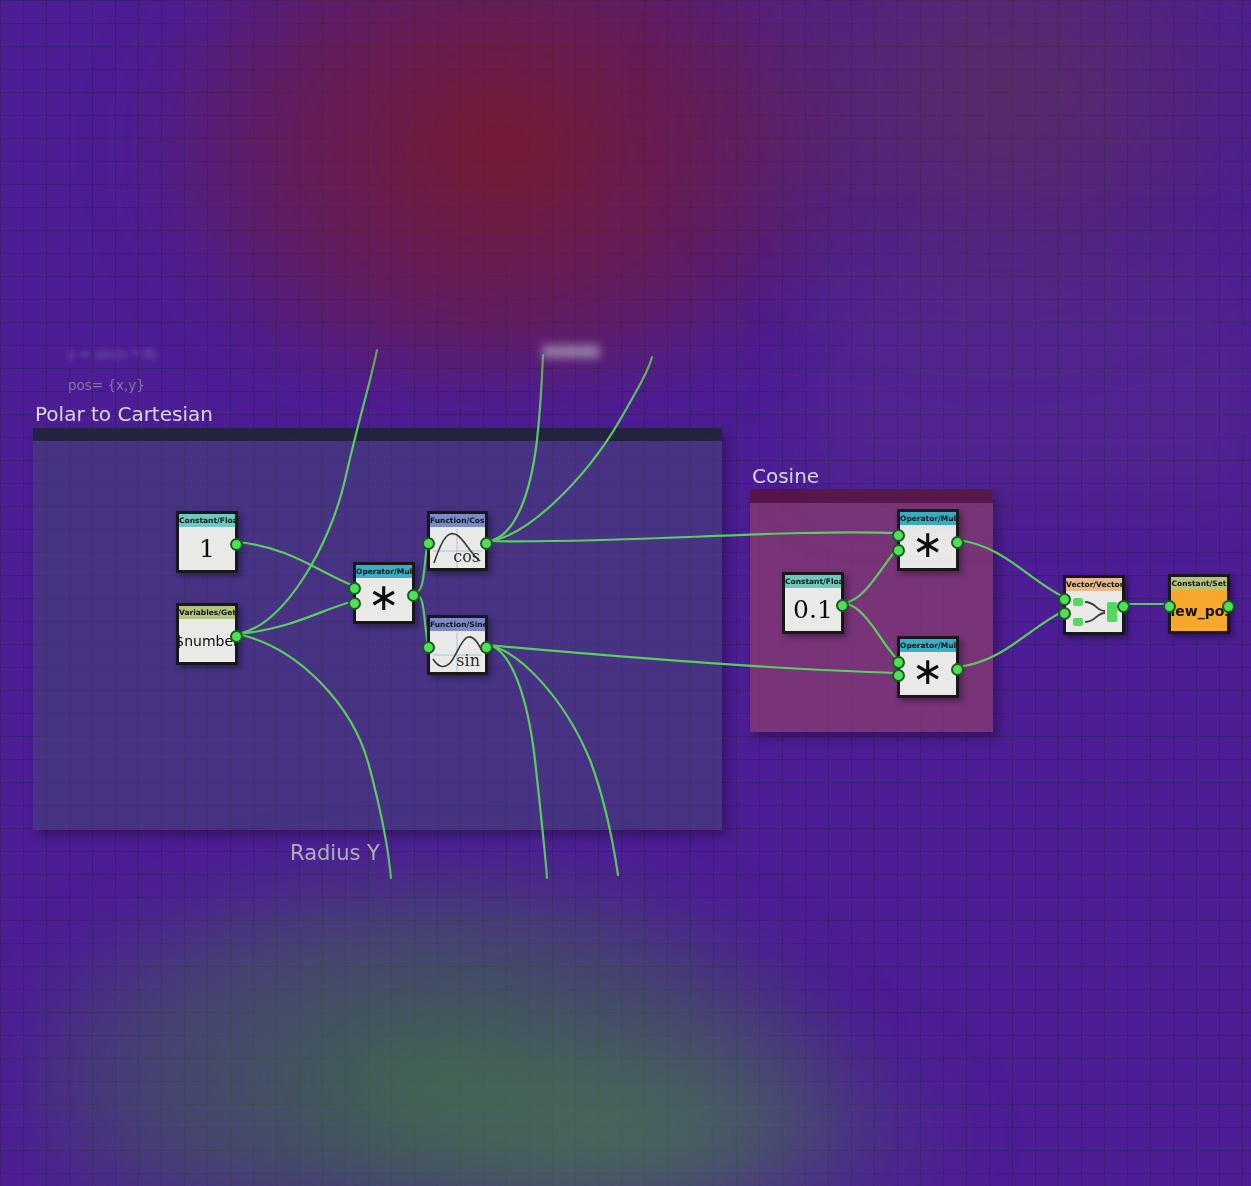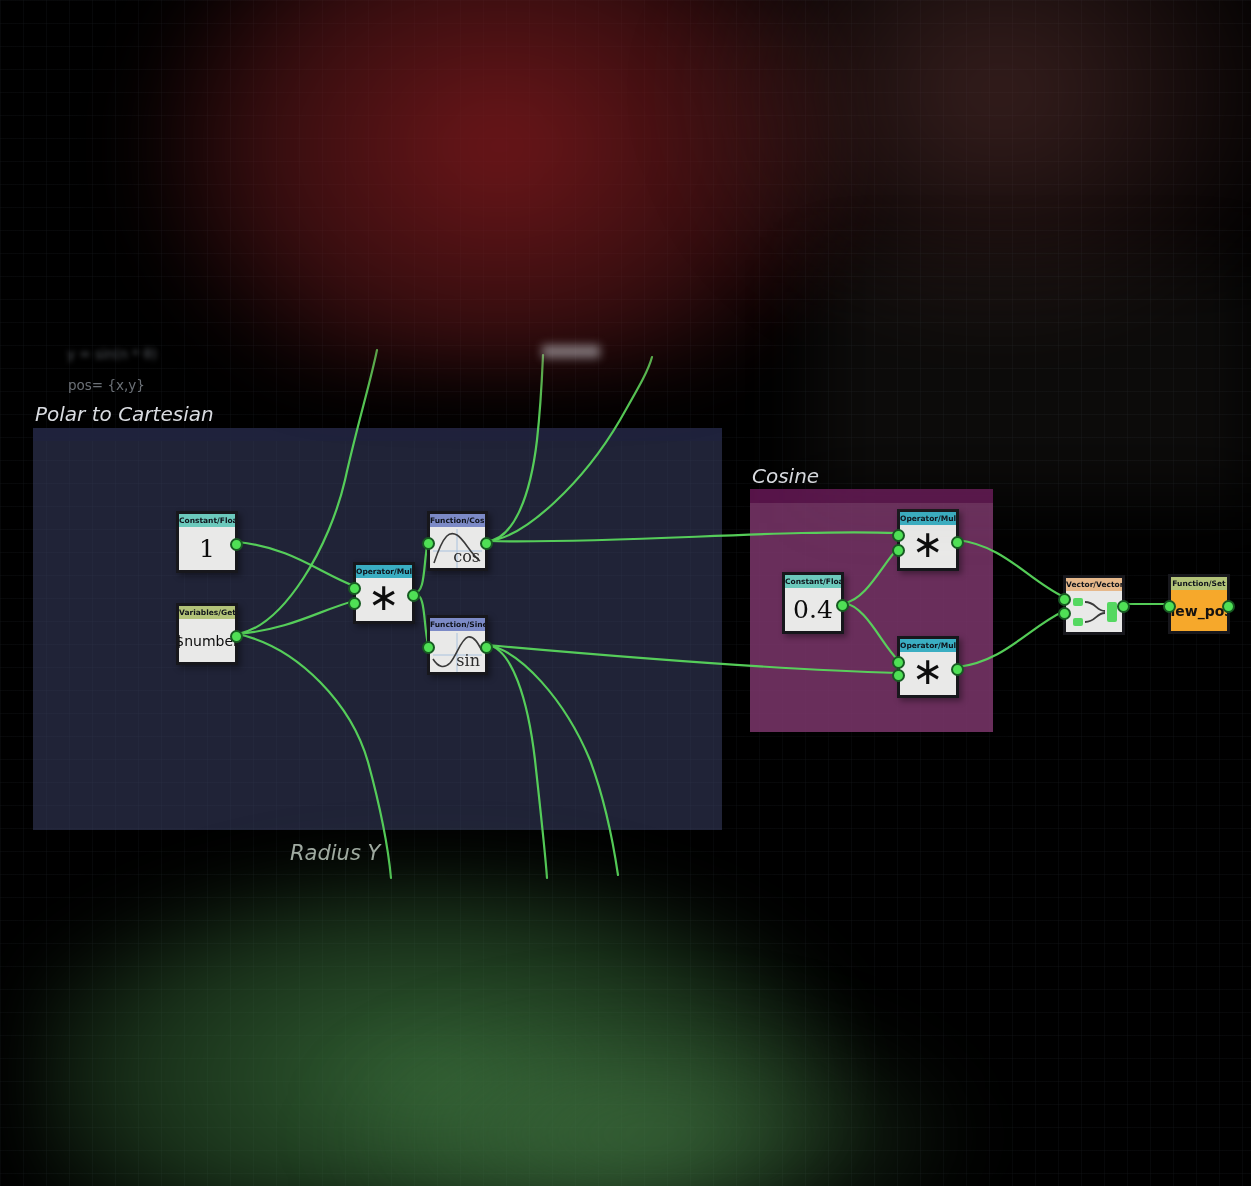--- a/index.html
+++ b/index.html
@@ -1,30 +1,30 @@
 <!DOCTYPE html>
 <html><head>
 <meta charset="utf-8">
 <style>
   html,body{margin:0;padding:0;background:#2e3136;}
-  #canvas{position:relative;width:1251px;height:1186px;background:#000000;overflow:hidden;
+  #canvas{position:relative;width:1251px;height:1186px;background:#4c1d95;overflow:hidden;
           font-family:"DejaVu Sans",sans-serif;}
   .grid{position:absolute;inset:0;
     background-image:
       linear-gradient(rgba(26,29,35,0.28) 1px, transparent 1px),
       linear-gradient(90deg, rgba(26,29,35,0.28) 1px, transparent 1px);
     background-size:23px 23px;}
   
   .group{position:absolute;box-shadow:5px 6px 10px rgba(0,0,0,0.30);}
   .group-titlebar{width:100%;}
   .group-polar{left:33px;top:428px;width:689px;height:402px;background:rgba(67,73,114,0.48);}
   .group-polar .group-titlebar{height:13px;background:rgba(31,35,61,0.92);}
   .group-radius{left:750px;top:489px;width:243px;height:243px;background:rgba(131,58,114,0.80);}
   .group-radius .group-titlebar{height:14px;background:rgba(86,19,73,0.95);}
-  .glabel{position:absolute;font-size:20px;color:#d9dbe0;white-space:nowrap;font-style:italic;}
+  .glabel{position:absolute;font-size:20px;color:#d9dbe0;white-space:nowrap;}
   .glabel.polar{left:35px;top:402px;}
   .glabel.radius{left:752px;top:464px;}
   .glabel.offset{left:290px;top:841px;font-size:21px;color:rgba(206,216,207,0.80);filter:blur(0.4px);}
   
   .note{position:absolute;font-size:13.5px;white-space:nowrap;}
   .note.formula{left:67px;top:346px;color:rgba(150,156,166,0.55);filter:blur(2.6px);}
   .note.pos{left:68px;top:377px;color:rgba(153,159,168,0.70);}
   
   svg.wires{position:absolute;left:0;top:0;}
   svg.wires path{fill:none;stroke:#58d75c;stroke-width:2.2;stroke-linecap:round;opacity:0.95;}
@@ -174,21 +174,21 @@
       <span class="tlabel">sin</span>
     </div>
       </div>
     <span class="port in" style="top:23px"></span>
     <span class="port out" style="top:23px"></span>
   </div>
 
   <div class="node n-const03">
     <div class="hdr hdr-constant">Constant/Float</div>
     <div class="nbody">
-        <span class="val-num">0.4</span>
+        <span class="val-num">0.1</span>
       </div>
     <span class="port out" style="top:24px"></span>
   </div>
 
   <div class="node n-mult1">
     <div class="hdr hdr-operator">Operator/Multiplic...</div>
     <div class="nbody">
         <span class="val-ast">∗</span>
       </div>
     <span class="port in" style="top:17px"></span>
@@ -216,21 +216,21 @@
         <path d="M19,32 C30,32 30,23 39,23" fill="none" stroke="#3a3a3a" stroke-width="1.8"></path>
         <rect x="41" y="12" width="10" height="20" rx="2" fill="#55d861"></rect>
       </svg>
     </div>
     <span class="port in" style="top:15px"></span>
     <span class="port in" style="top:29px"></span>
     <span class="port out" style="top:22px"></span>
   </div>
 
   <div class="node n-newpos">
-    <div class="hdr hdr-variable">Function/Set</div>
+    <div class="hdr hdr-variable">Constant/Set</div>
     <div class="nbody orange">
         <span class="val-setvar">new_pos</span>
       </div>
     <span class="port in" style="top:23px"></span>
     <span class="port out" style="top:23px"></span>
   </div>
 
   <div class="blob blob-red"></div>
   <div class="blob blob-red2"></div>
   <div class="blob tint-right"></div>

